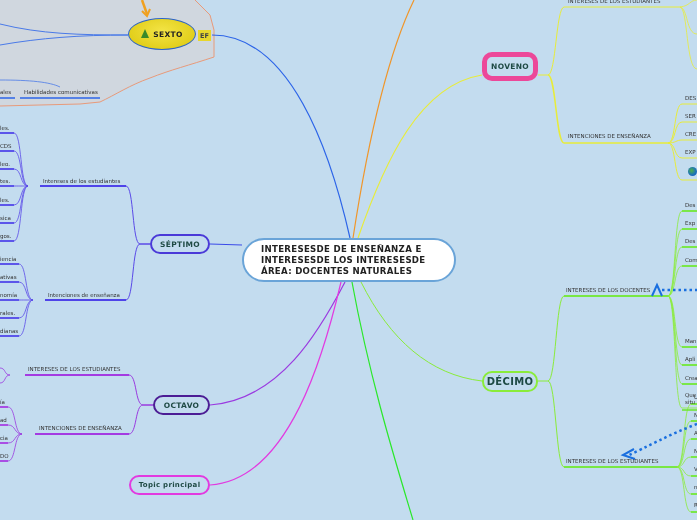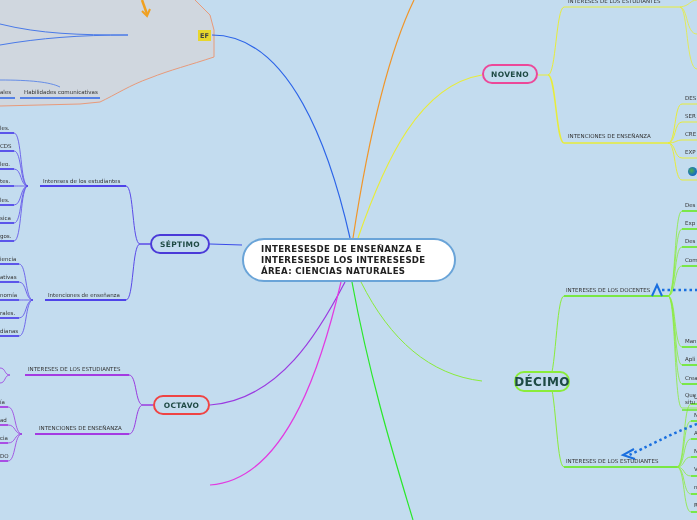--- a/index.html
+++ b/index.html
@@ -155,23 +155,27 @@
 
   <path d="M662,290 L697,290" stroke="#1a6fdf" stroke-width="2.5" stroke-dasharray="2.5,3" fill="none"></path>
   <path d="M652,296 L657,285 L662,296" stroke="#1a6fdf" stroke-width="2" fill="none"></path>
   <path d="M697,424 C670,434 645,448 627,456" stroke="#1a6fdf" stroke-width="2.5" stroke-dasharray="2.5,3" fill="none"></path>
   <path d="M634,449 L623,455 L635,459" stroke="#1a6fdf" stroke-width="2" fill="none"></path>
 </svg>
 
 <div class="node main-topic">
   <span><span>INTERESESDE DE ENSEÑANZA E</span>
 <span>INTERESESDE LOS INTERESESDE</span>
-<span>ÁREA: CIENCIAS NATURALES</span></span>
+<span>ÁREA: DOCENTES NATURALES</span></span>
 </div>
 
+<div class="node sexto">
+  <span class="tree-icon"></span>
+  <span>SEXTO</span>
+</div>
 <div class="tag">EF</div>
 <div class="lbl" style="left:0;top:89px;">ales</div>
 <div class="lbl" style="left:24px;top:89px;">Habilidades comunicativas</div>
 
 <div class="node" style="left:150px;top:234px;width:60px;height:20px;border:2px solid #4a3ad8;border-radius:10px;font-size:7.5px;">
       <span>SÉPTIMO</span>
     </div>
 <div class="lbl" style="left:43px;top:178px;">Intereses de los estudiantes</div>
 <div class="lbl" style="left:48px;top:292px;">Intenciones de enseñanza</div>
 <div class="leaf" style="left:0;top:125px;">les.</div>
@@ -180,43 +184,46 @@
 <div class="leaf" style="left:0;top:178px;">tes.</div>
 <div class="leaf" style="left:0;top:197px;">les.</div>
 <div class="leaf" style="left:0;top:215px;">sica</div>
 <div class="leaf" style="left:0;top:233px;">gos.</div>
 <div class="leaf" style="left:0;top:256px;">iencia</div>
 <div class="leaf" style="left:0;top:274px;">ativas</div>
 <div class="leaf" style="left:0;top:292px;">nomía</div>
 <div class="leaf" style="left:0;top:310px;">rales.</div>
 <div class="leaf" style="left:0;top:328px;">dianas</div>
 
-<div class="node" style="left:153px;top:395px;width:57px;height:20px;border:2px solid #ef4444;border-radius:10px;font-size:7.5px;">
+<div class="node" style="left:153px;top:395px;width:57px;height:20px;border:2px solid #4c1d95;border-radius:10px;font-size:7.5px;">
       <span>OCTAVO</span>
     </div>
 <div class="lbl" style="left:28px;top:366px;">INTERESES DE LOS ESTUDIANTES</div>
 <div class="lbl" style="left:39px;top:425px;">INTENCIONES DE ENSEÑANZA</div>
 <div class="leaf" style="left:0;top:399px;">ía</div>
 <div class="leaf" style="left:0;top:417px;">ad</div>
 <div class="leaf" style="left:0;top:435px;">cia</div>
 <div class="leaf" style="left:0;top:453px;">DO</div>
 
-
-<div class="node" style="left:482px;top:64px;width:56px;height:20px;border:2px solid #ec4899;border-radius:10px;font-size:7.5px;">
+<div class="node" style="left:129px;top:475px;width:81px;height:20px;border:2px solid #e23ae0;border-radius:10px;font-size:7px;">
+      <span>Topic principal</span>
+    </div>
+
+<div class="node" style="left:482px;top:52px;width:56px;height:29px;border:5px solid #ec4899;border-radius:10px;font-size:7.5px;">
       <span>NOVENO</span>
     </div>
 <div class="lbl" style="left:568px;top:-2px;">INTERESES DE LOS ESTUDIANTES</div>
 <div class="lbl" style="left:568px;top:133px;">INTENCIONES DE ENSEÑANZA</div>
 <div class="leaf" style="left:685px;top:95px;">DES</div>
 <div class="leaf" style="left:685px;top:113px;">SER</div>
 <div class="leaf" style="left:685px;top:131px;">CRE</div>
 <div class="leaf" style="left:685px;top:149px;">EXP</div>
 <div class="globe"></div>
 
-<div class="node" style="left:482px;top:371px;width:56px;height:21px;border:2px solid #8aec3a;border-radius:10px;font-size:12px;margin-left:32px;">
+<div class="node" style="left:482px;top:371px;width:56px;height:21px;border:2px solid #8aec3a;border-radius:10px;font-size:10px;">
       <span>DÉCIMO</span>
     </div>
 <div class="lbl" style="left:566px;top:287px;">INTERESES DE LOS DOCENTES</div>
 <div class="lbl" style="left:566px;top:458px;">INTERESES DE LOS ESTUDIANTES</div>
 <div class="leaf" style="left:685px;top:202px;">Des</div>
 <div class="leaf" style="left:685px;top:220px;">Exp</div>
 <div class="leaf" style="left:685px;top:238px;">Des</div>
 <div class="leaf" style="left:685px;top:257px;">Com</div>
 <div class="leaf" style="left:685px;top:338px;">Man</div>
 <div class="leaf" style="left:685px;top:356px;">Apli</div>

